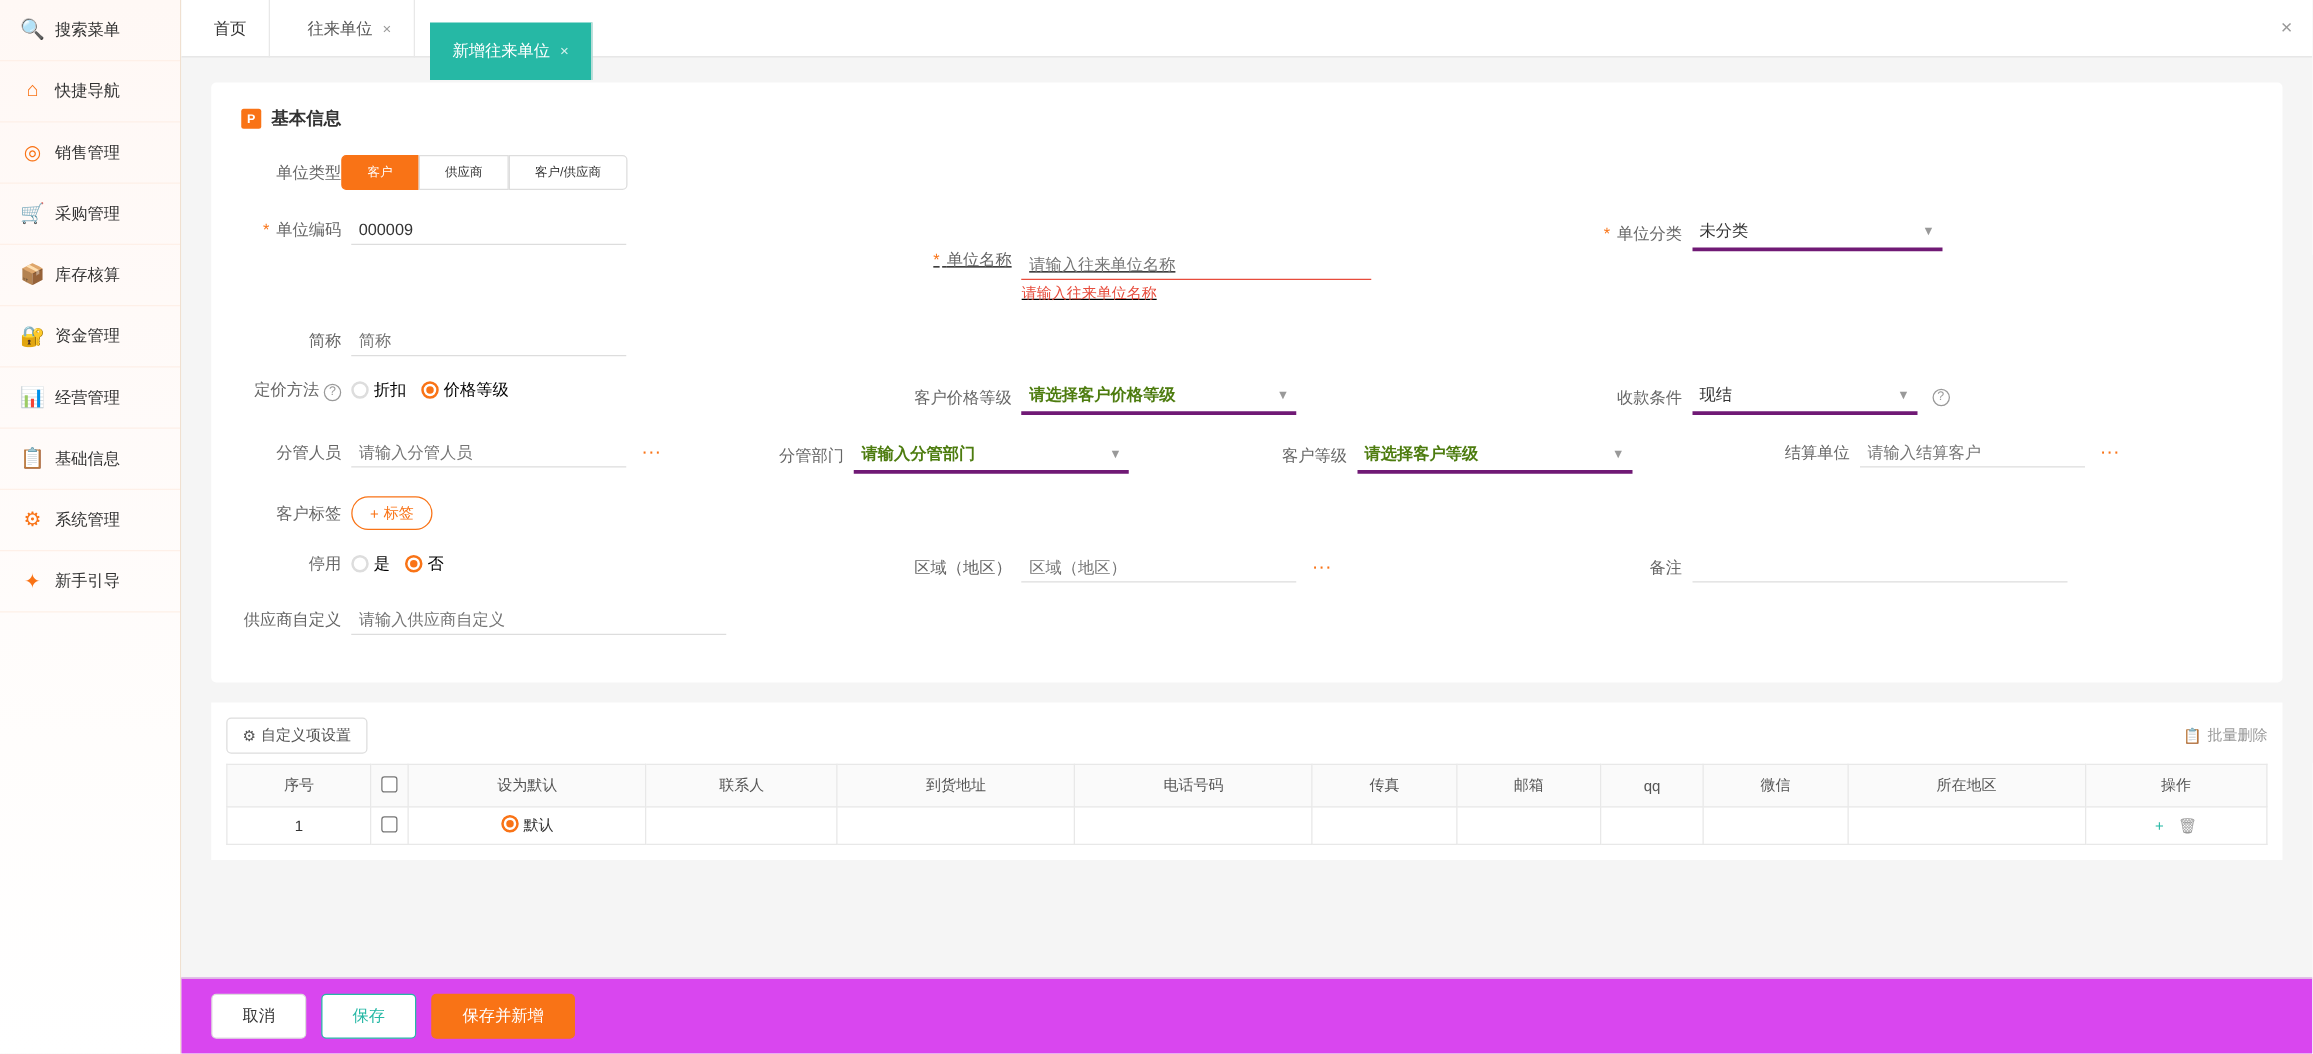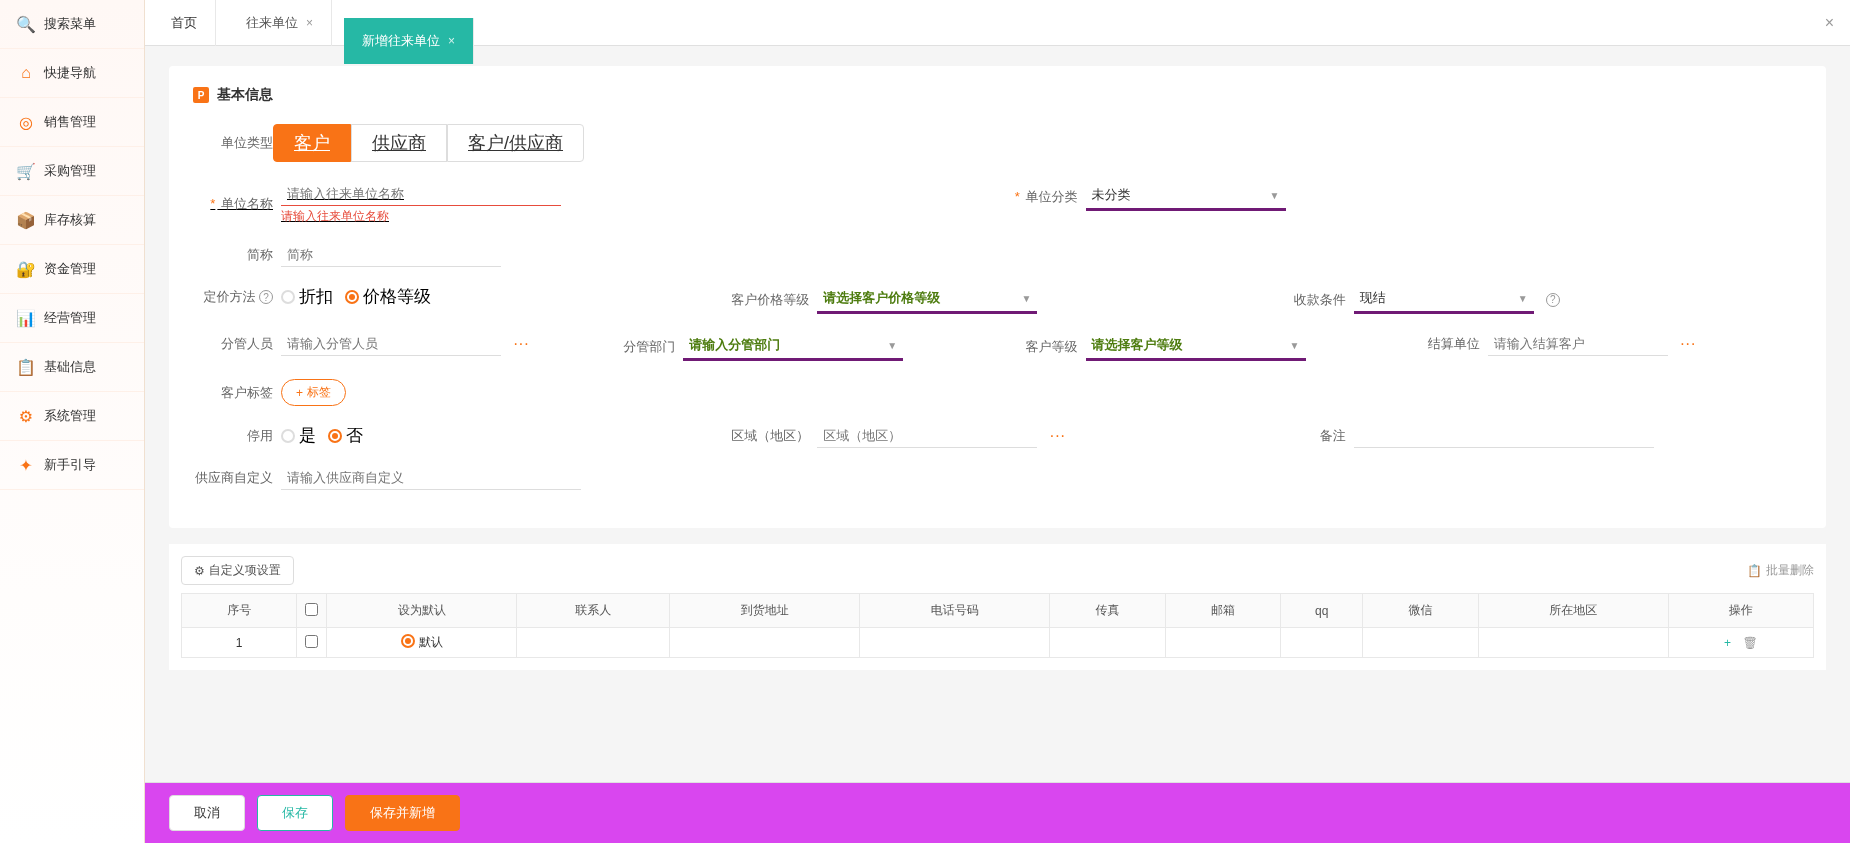--- a/index.html
+++ b/index.html
@@ -124,24 +124,23 @@
     .unit-type-row {
       display: flex;
       align-items: center;
       margin-bottom: 20px;
       gap: 0;
     }
     .type-btn {
       padding: 6px 20px;
       border: 1px solid #ddd;
       cursor: pointer;
-      font-size: 18px;
+      font-size: 10px;
       background: #fff;
       color: #333;
-      text-decoration: underline;
     }
     .type-btn.active {
       background: #f97316;
       color: #fff;
       border-color: #f97316;
     }
     .type-btn:first-of-type { border-radius: 4px 0 0 4px; }
     .type-btn:last-of-type { border-radius: 0 4px 4px 0; }
 
     
@@ -205,21 +204,21 @@
     .radio-group {
       display: flex;
       align-items: center;
       gap: 12px;
     }
     .radio-item {
       display: flex;
       align-items: center;
       gap: 4px;
       cursor: pointer;
-      font-size: 17px;
+      font-size: 13px;
     }
     .radio-circle {
       width: 14px;
       height: 14px;
       border-radius: 50%;
       border: 2px solid #ddd;
       display: flex;
       align-items: center;
       justify-content: center;
     }
@@ -414,28 +413,35 @@
 
       <div class="unit-type-row">
         <span class="field-label">单位类型</span>
         <button class="type-btn active">客户</button>
         <button class="type-btn">供应商</button>
         <button class="type-btn">客户/供应商</button>
       </div>
 
       <div class="form-row">
 
+        <div class="form-field">
+          <span class="field-label">
+            <span class="required-star">*</span>
+            <span>单位编码</span>
+          </span>
+          <input class="field-input" type="text" value="000009" style="">
+        </div>
 
         <div class="form-field" style="flex-direction: column; align-items: flex-start;">
           <div style="display: flex; align-items: center; gap: 8px; width: 100%; text-decoration: underline;">
             <span class="field-label">
               <span class="required-star">*</span>
               <span>单位名称</span>
             </span>
-            <div class="field-wrapper" style="flex:1;">
+            <div class="field-wrapper" style="flex:1;margin-top:28px;">
               <input class="field-input error" type="text" style="border-bottom-color: rgb(231, 76, 60); max-width: 280px;" placeholder="请输入往来单位名称">
               <span class="error-msg">请输入往来单位名称</span>
             </div>
           </div>
         </div>
 
         <div class="form-field">
           <span class="field-label">
             <span class="required-star">*</span>
             <span>单位分类</span>

